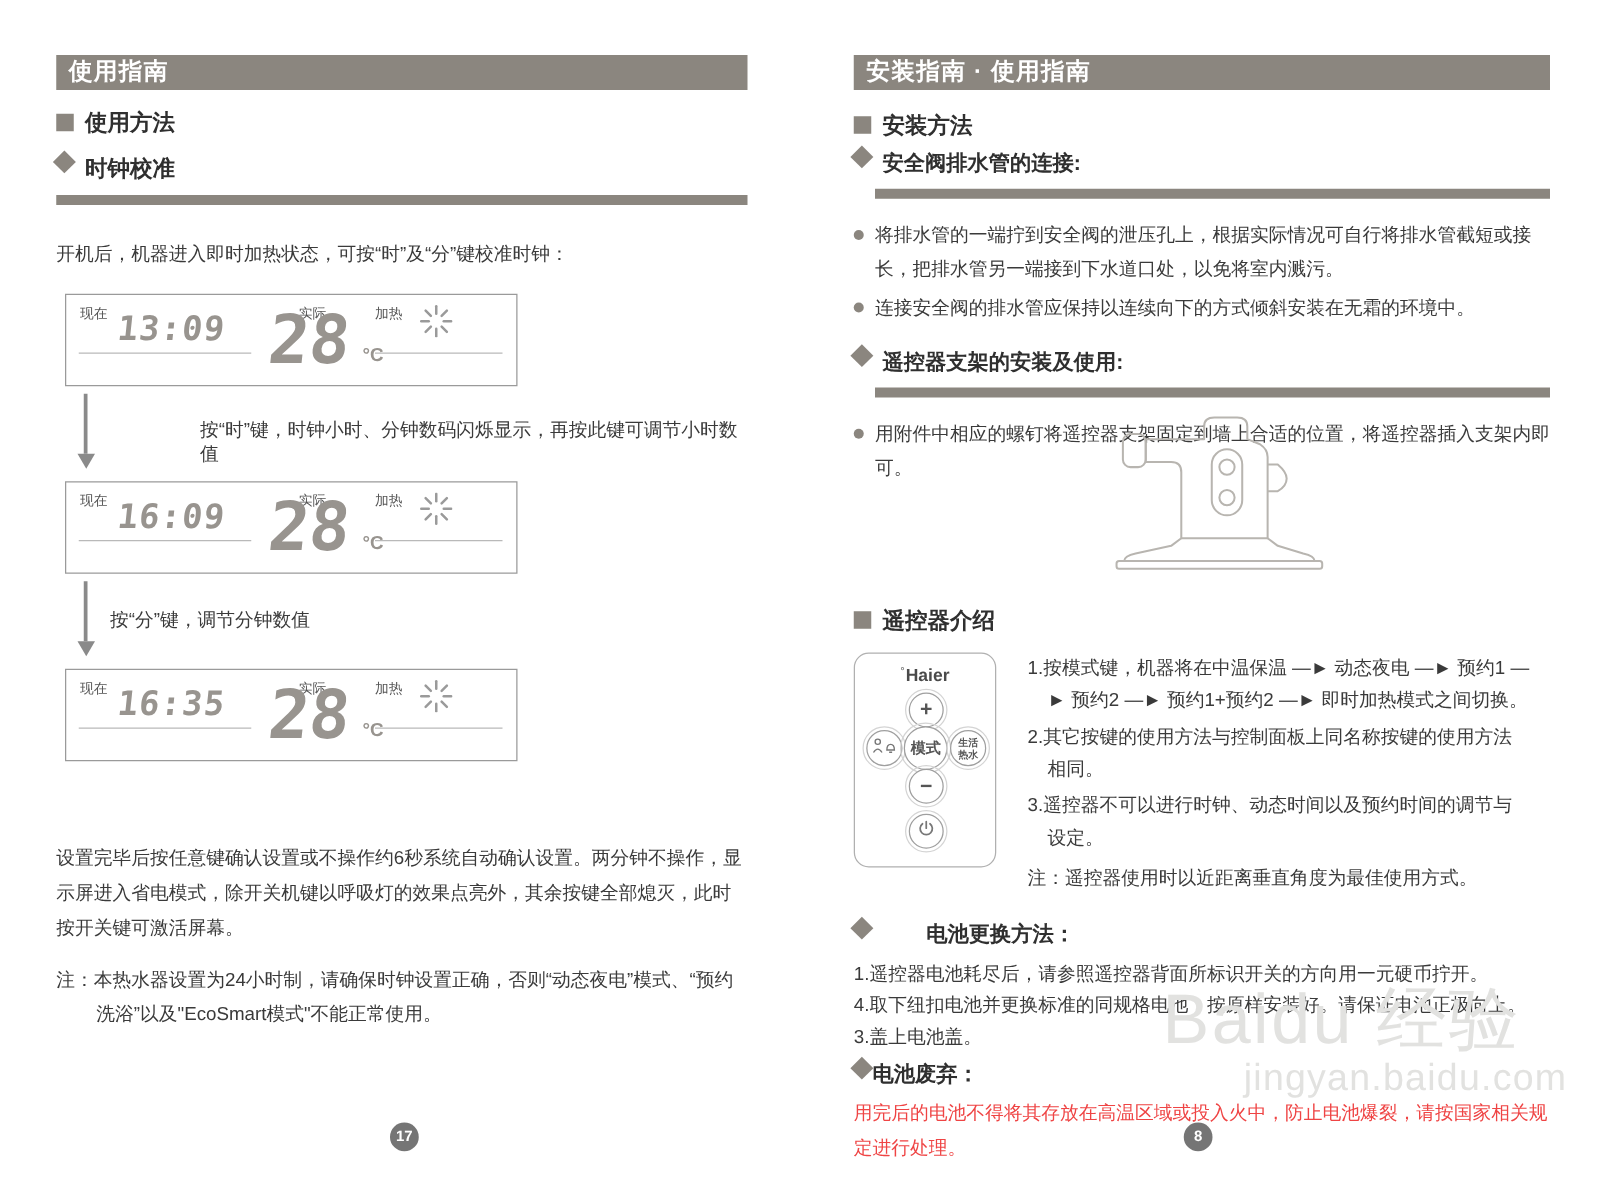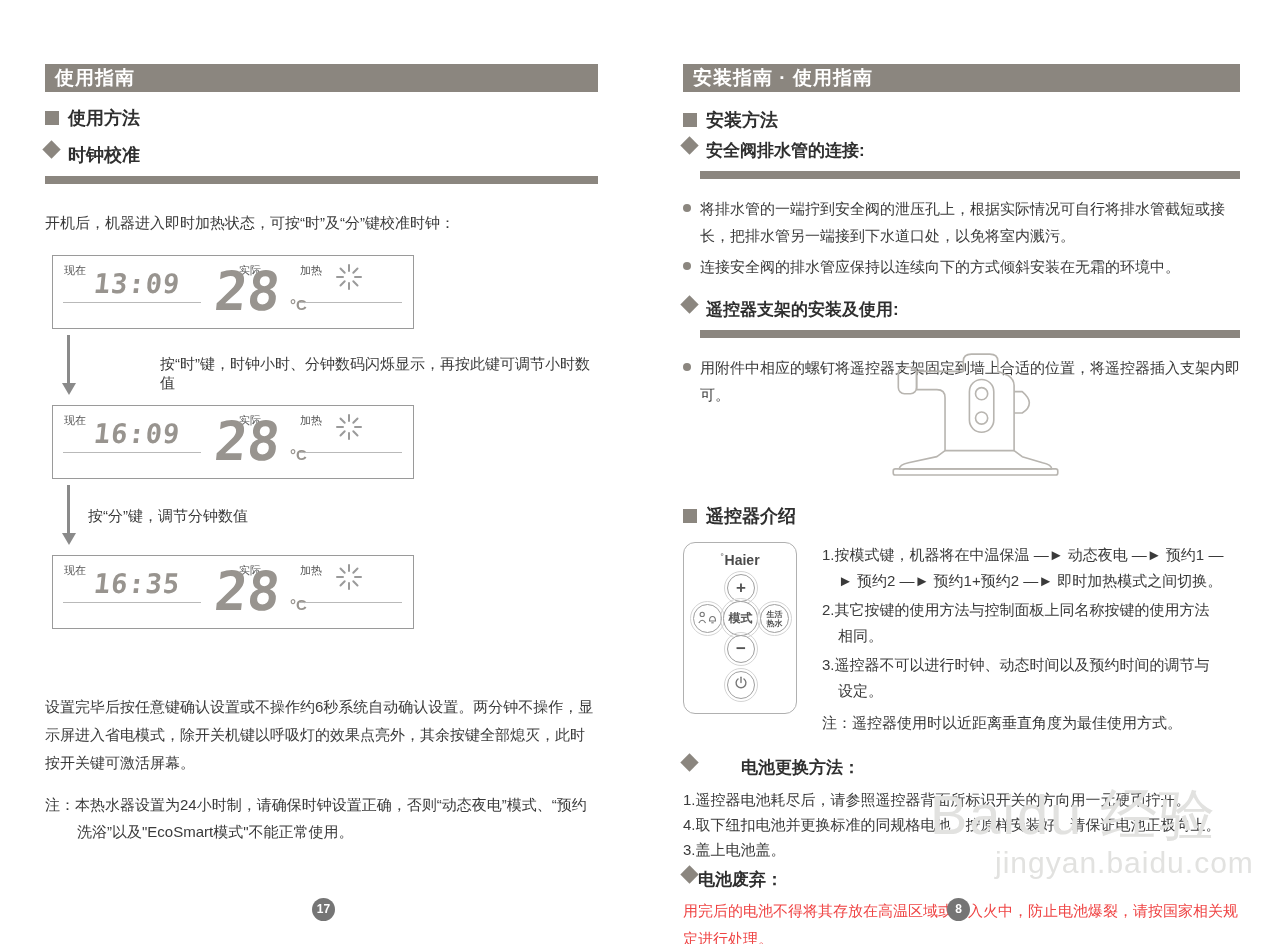--- a/index.html
+++ b/index.html
@@ -1,21 +1,21 @@
 <!DOCTYPE html>
 <html><head>
 <meta charset="utf-8">
 <style>
   html,body{margin:0;padding:0;}
   body{
     width:1280px;height:944px;position:relative;background:#ffffff;
     font-family:"Liberation Sans","DejaVu Sans",sans-serif;color:#3f3f3f;
     overflow:hidden;
   }
-  .col{position:absolute;top:64px;}
+  .col{position:absolute;top:44px;}
   .col-left{left:45px;width:553px;}
   .col-right{left:683px;width:557px;}
 
   .titlebar{
     height:28px;background:#8b867f;color:#ffffff;font-size:19px;font-weight:bold;
     line-height:28px;padding-left:10px;letter-spacing:1px;
   }
   .h-square{display:flex;align-items:center;font-size:18px;font-weight:bold;color:#2f2f2f;margin-top:14px;text-align:center;}
   .h-square .sq{width:14px;height:14px;background:#8b867f;margin-right:9px;flex:none;}
   .h-diamond{display:flex;align-items:flex-start;font-size:18px;font-weight:bold;color:#2f2f2f;margin-top:13px;}

